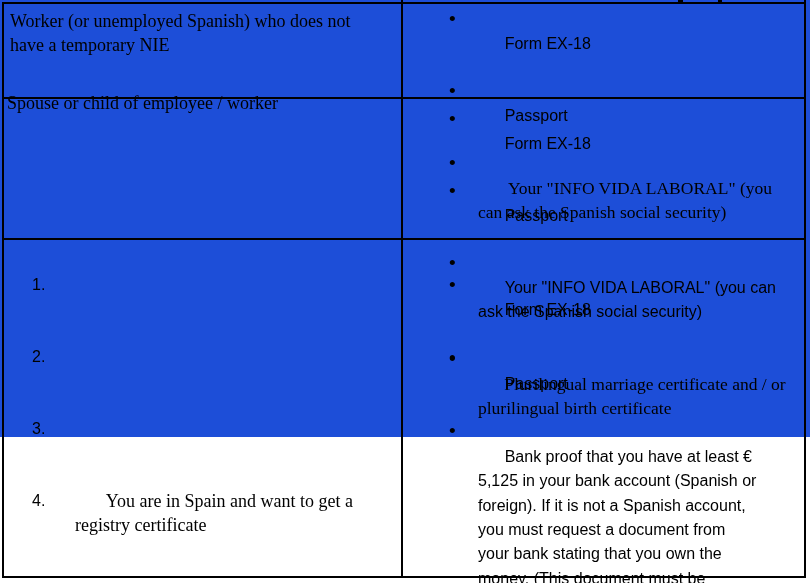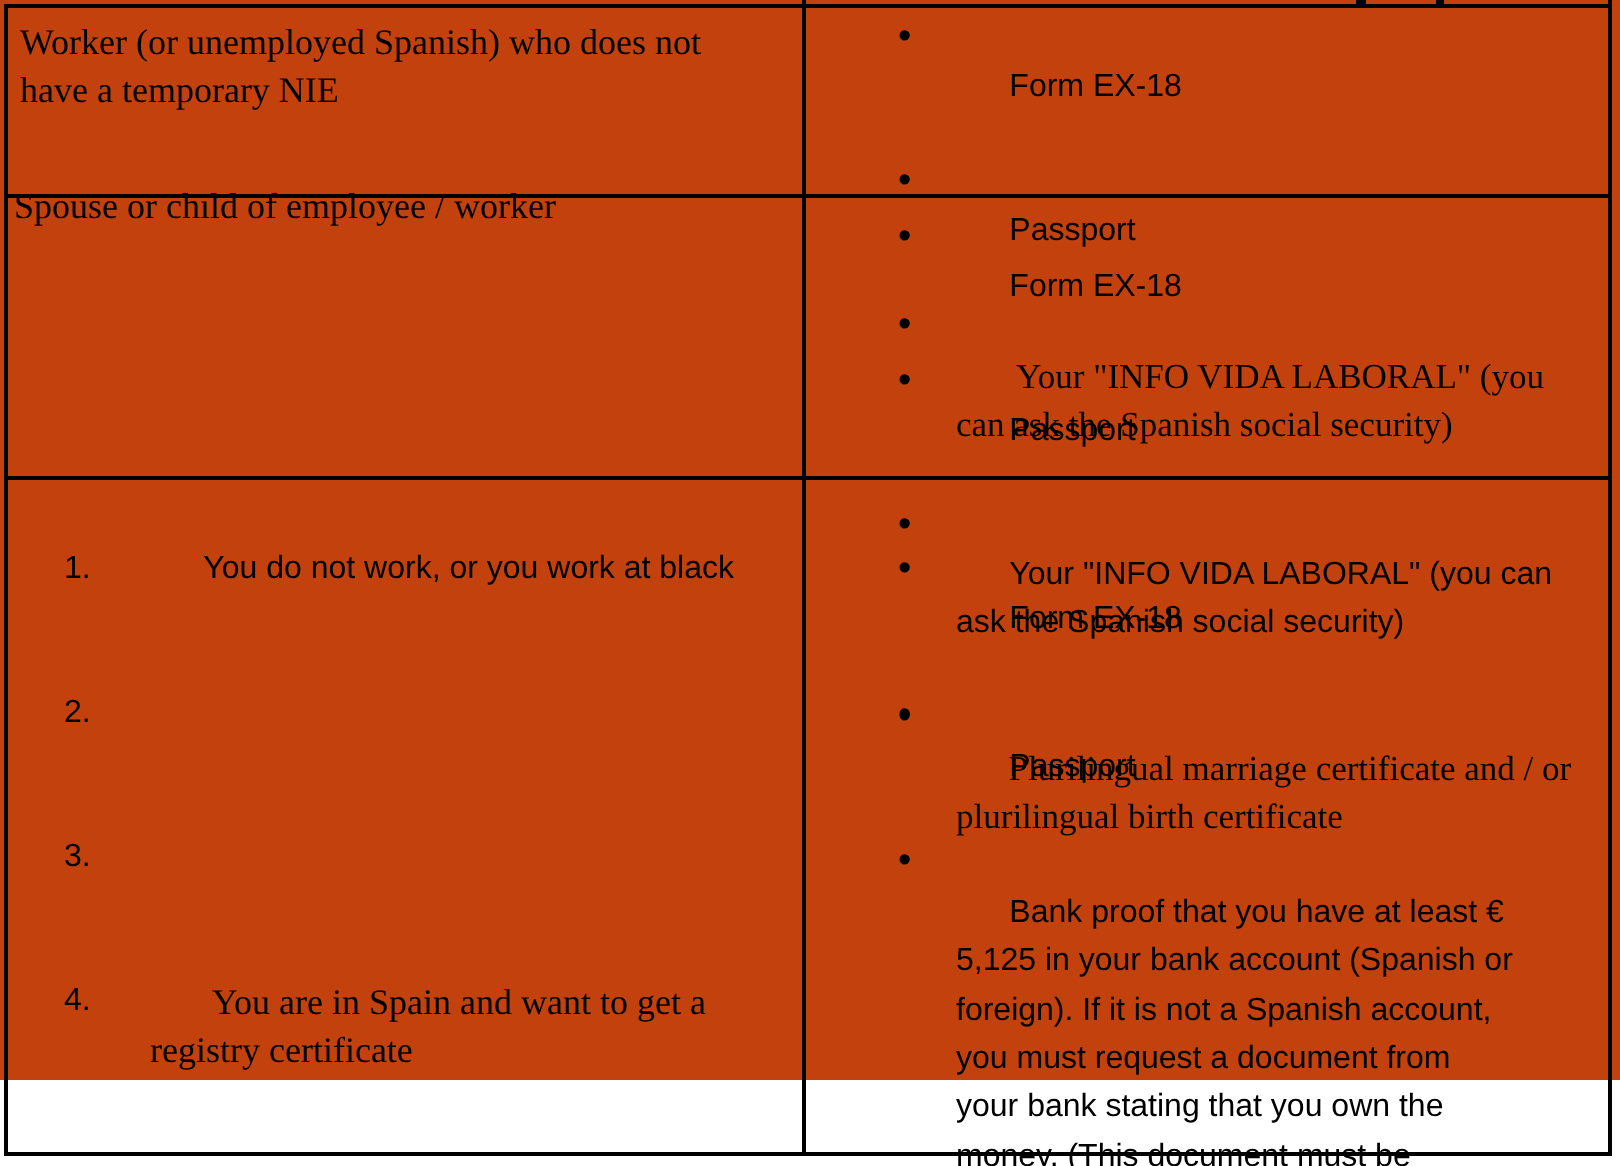--- a/index.html
+++ b/index.html
@@ -6,22 +6,22 @@
     margin: 0;
     padding: 0;
     background: #ffffff;
     width: 810px;
     height: 583px;
     overflow: hidden;
   }
   .page {
     position: relative;
     width: 810px;
-    height: 540px;
-    background: #c2410c;
+    height: 437px;
+    background: #1d4ed8;
     color: #000000;
   }
   
   .frame {
     position: absolute;
     left: 2px; top: 2px;
     width: 804px; height: 576px;
     border: 2px solid #000;
     box-sizing: border-box;
   }
@@ -143,21 +143,21 @@
 ask the Spanish social security)</span>
     </div>
     <div class="doc serif-sm">
       <span class="bullet">•</span><span>Plurilingual marriage certificate and / or
 plurilingual birth certificate</span>
     </div>
   </div>
 
   <div class="cell cell-l3">
     <div class="cond sans">
-      <span class="num">1.</span><span>You do not work, or you work at black</span>
+      <span class="num">1.</span>
     </div>
     <div class="cond sans">
       <span class="num">2.</span>
     </div>
     <div class="cond sans">
       <span class="num">3.</span>
     </div>
     <div class="cond serif">
       <span class="num">4.</span><span> You are in Spain and want to get a
 registry certificate</span>

